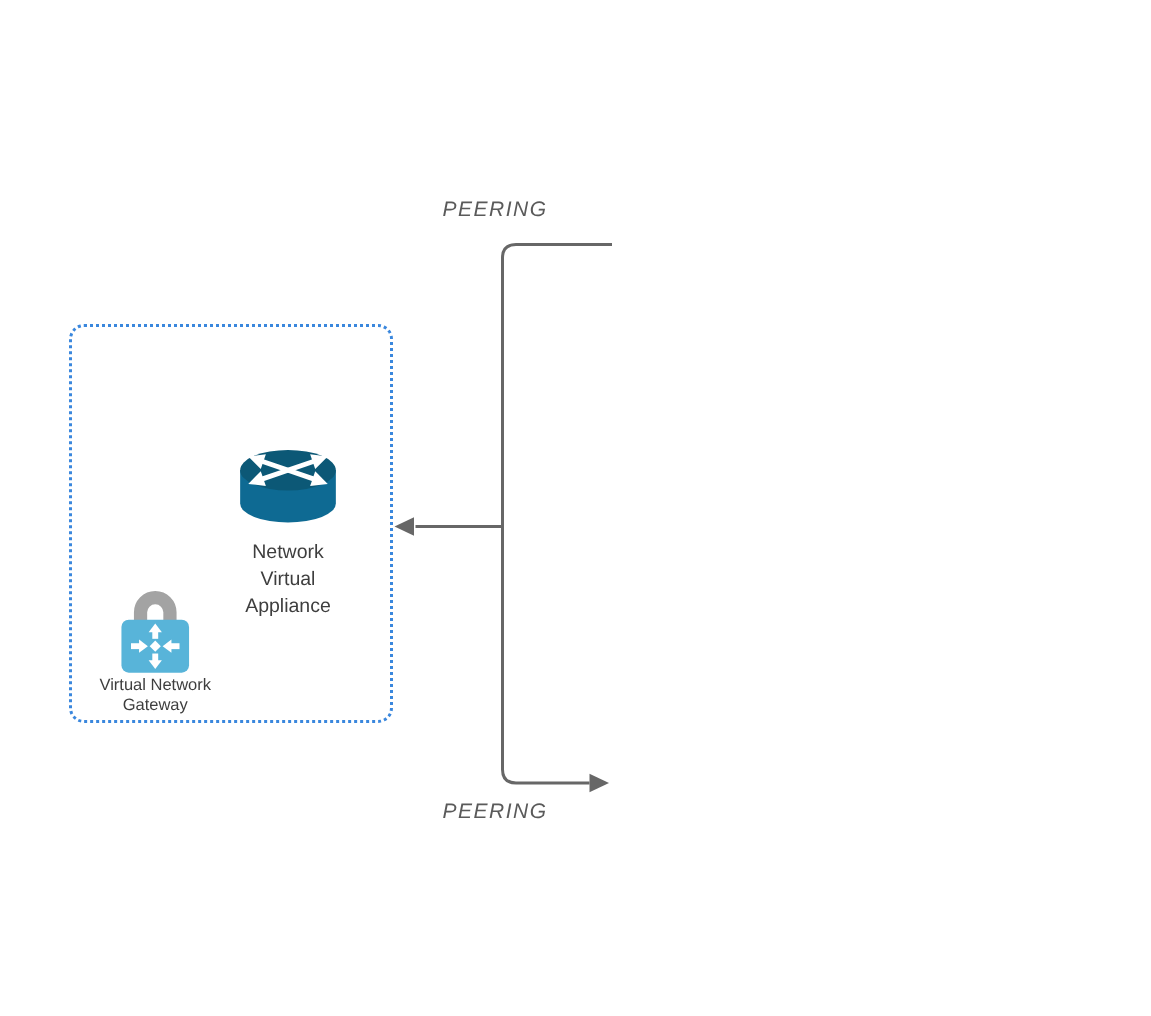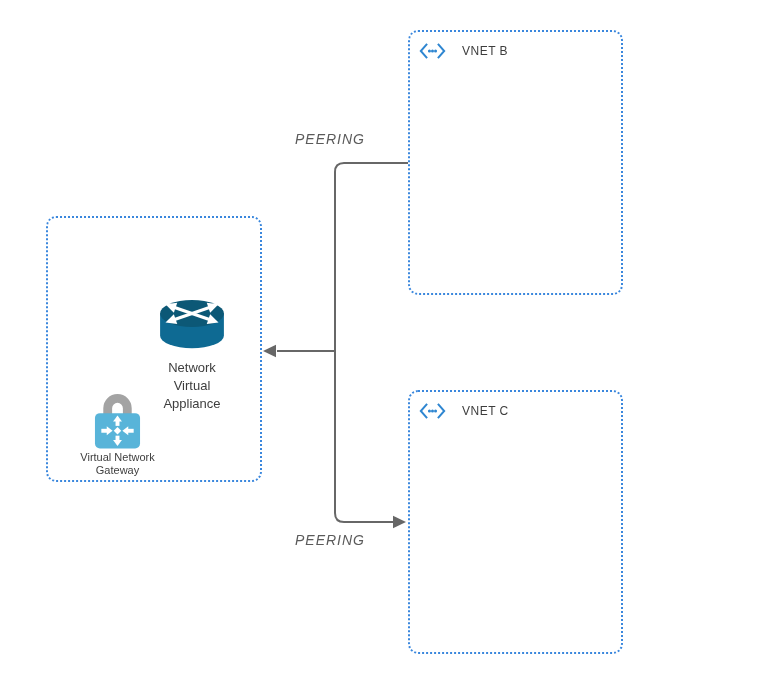--- a/index.html
+++ b/index.html
@@ -32,21 +32,21 @@
   }
   .node{position:absolute;text-align:center;}
   .node-icon{display:block;margin:0 auto;}
   .node-label{
     color:#3e3e3e;
   }
   .nva-node{left:99px;top:80px;width:90px;}
   .nva-node .node-label{
     width:72px;margin:3px auto 0;font-size:13px;line-height:18px;
   }
-  .gw-node{left:23px;top:173px;width:93px;}
+  .gw-node{left:9px;top:173px;width:93px;}
   .gw-node .node-label{
     margin-top:2px;font-size:11px;line-height:13px;
   }
   .peering-label{
     position:absolute;
     font-size:14px;color:#5a5a5a;letter-spacing:1px;
     z-index:2;
     font-style:italic;
   }
   .peering-top{left:295px;top:131px;}
@@ -102,39 +102,15 @@
           <polygon points="20,40 14,35.5 14,44.5"></polygon>
           <rect x="8.5" y="38" width="6" height="4"></rect>
           <polygon points="30,40 36,35.5 36,44.5"></polygon>
           <rect x="35.5" y="38" width="6" height="4"></rect>
         </g>
       </svg>
       <div class="node-label">Virtual Network Gateway</div>
     </div>
   </div>
 
-  <div class="vnet-box vnet-b">
-    <div class="vnet-header">
-      <svg class="vnet-icon" width="27" height="18" viewBox="0 0 30 18">
-        <path d="M9,1 L2,9 L9,17" fill="none" stroke="#2e86d1" stroke-width="2.2" stroke-linejoin="miter"></path>
-        <path d="M21,1 L28,9 L21,17" fill="none" stroke="#2e86d1" stroke-width="2.2" stroke-linejoin="miter"></path>
-        <circle cx="11.6" cy="9" r="1.7" fill="#2e86d1"></circle>
-        <circle cx="15" cy="9" r="1.7" fill="#2e86d1"></circle>
-        <circle cx="18.4" cy="9" r="1.7" fill="#2e86d1"></circle>
-      </svg>
-      <span class="vnet-label">VNET B</span>
-    </div>
-  </div>
 
-  <div class="vnet-box vnet-c">
-    <div class="vnet-header">
-      <svg class="vnet-icon" width="27" height="18" viewBox="0 0 30 18">
-        <path d="M9,1 L2,9 L9,17" fill="none" stroke="#2e86d1" stroke-width="2.2" stroke-linejoin="miter"></path>
-        <path d="M21,1 L28,9 L21,17" fill="none" stroke="#2e86d1" stroke-width="2.2" stroke-linejoin="miter"></path>
-        <circle cx="11.6" cy="9" r="1.7" fill="#2e86d1"></circle>
-        <circle cx="15" cy="9" r="1.7" fill="#2e86d1"></circle>
-        <circle cx="18.4" cy="9" r="1.7" fill="#2e86d1"></circle>
-      </svg>
-      <span class="vnet-label">VNET C</span>
-    </div>
-  </div>
 
 </div>
 
 </body></html>

